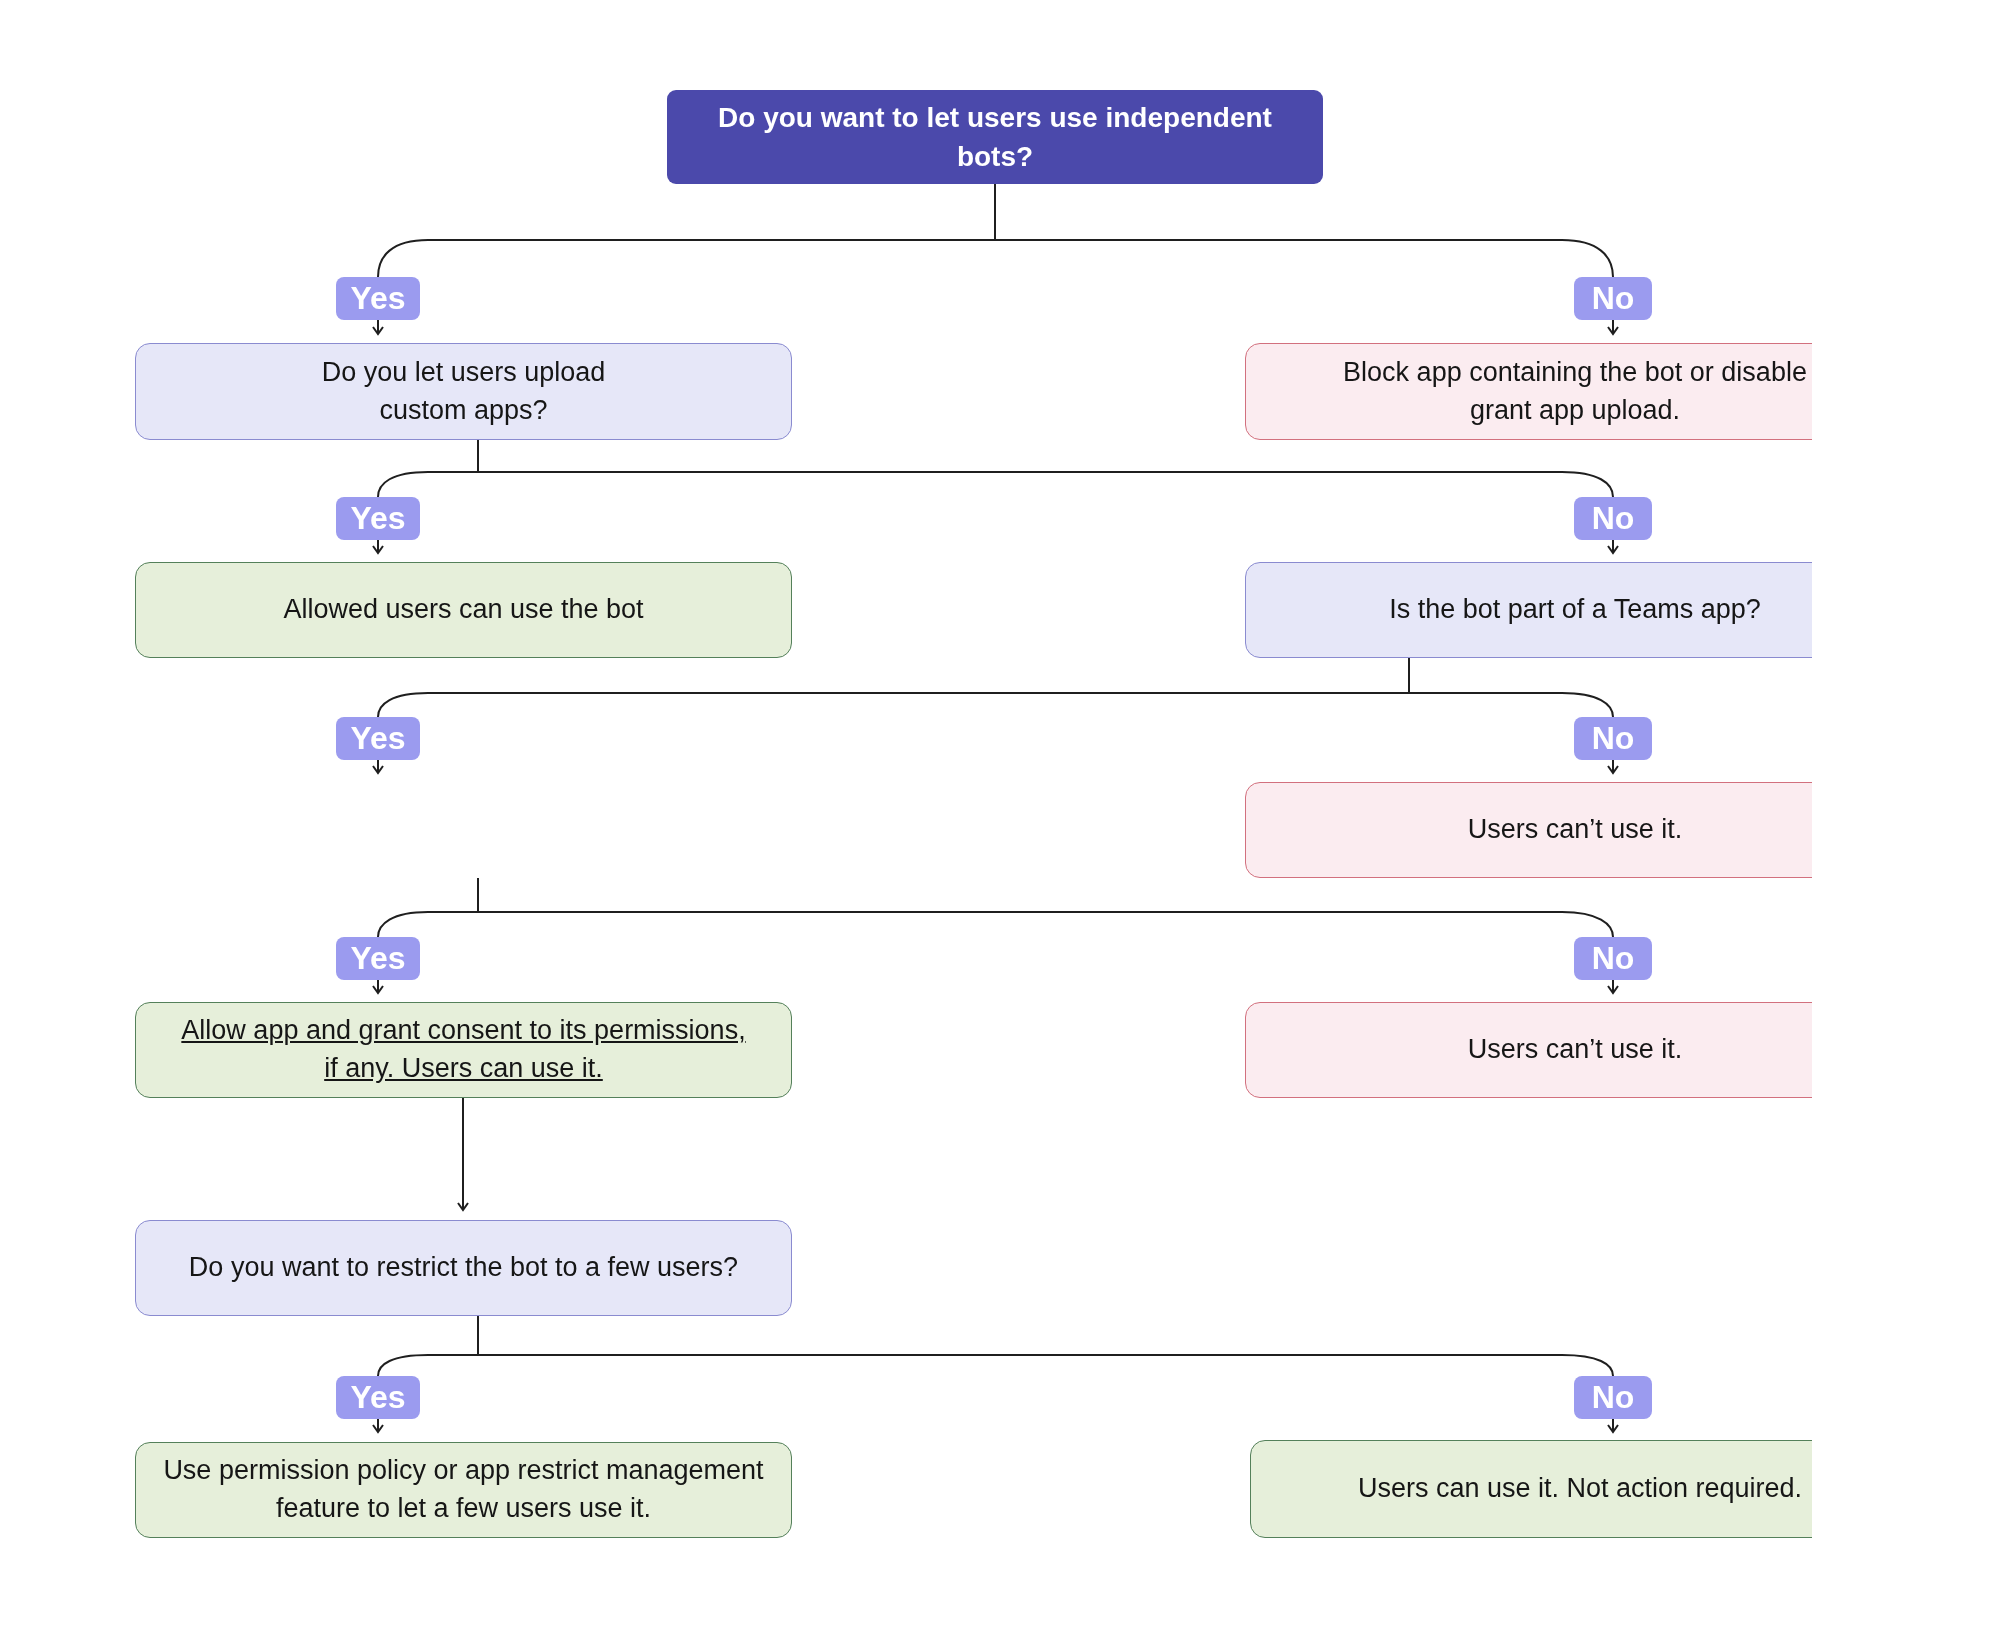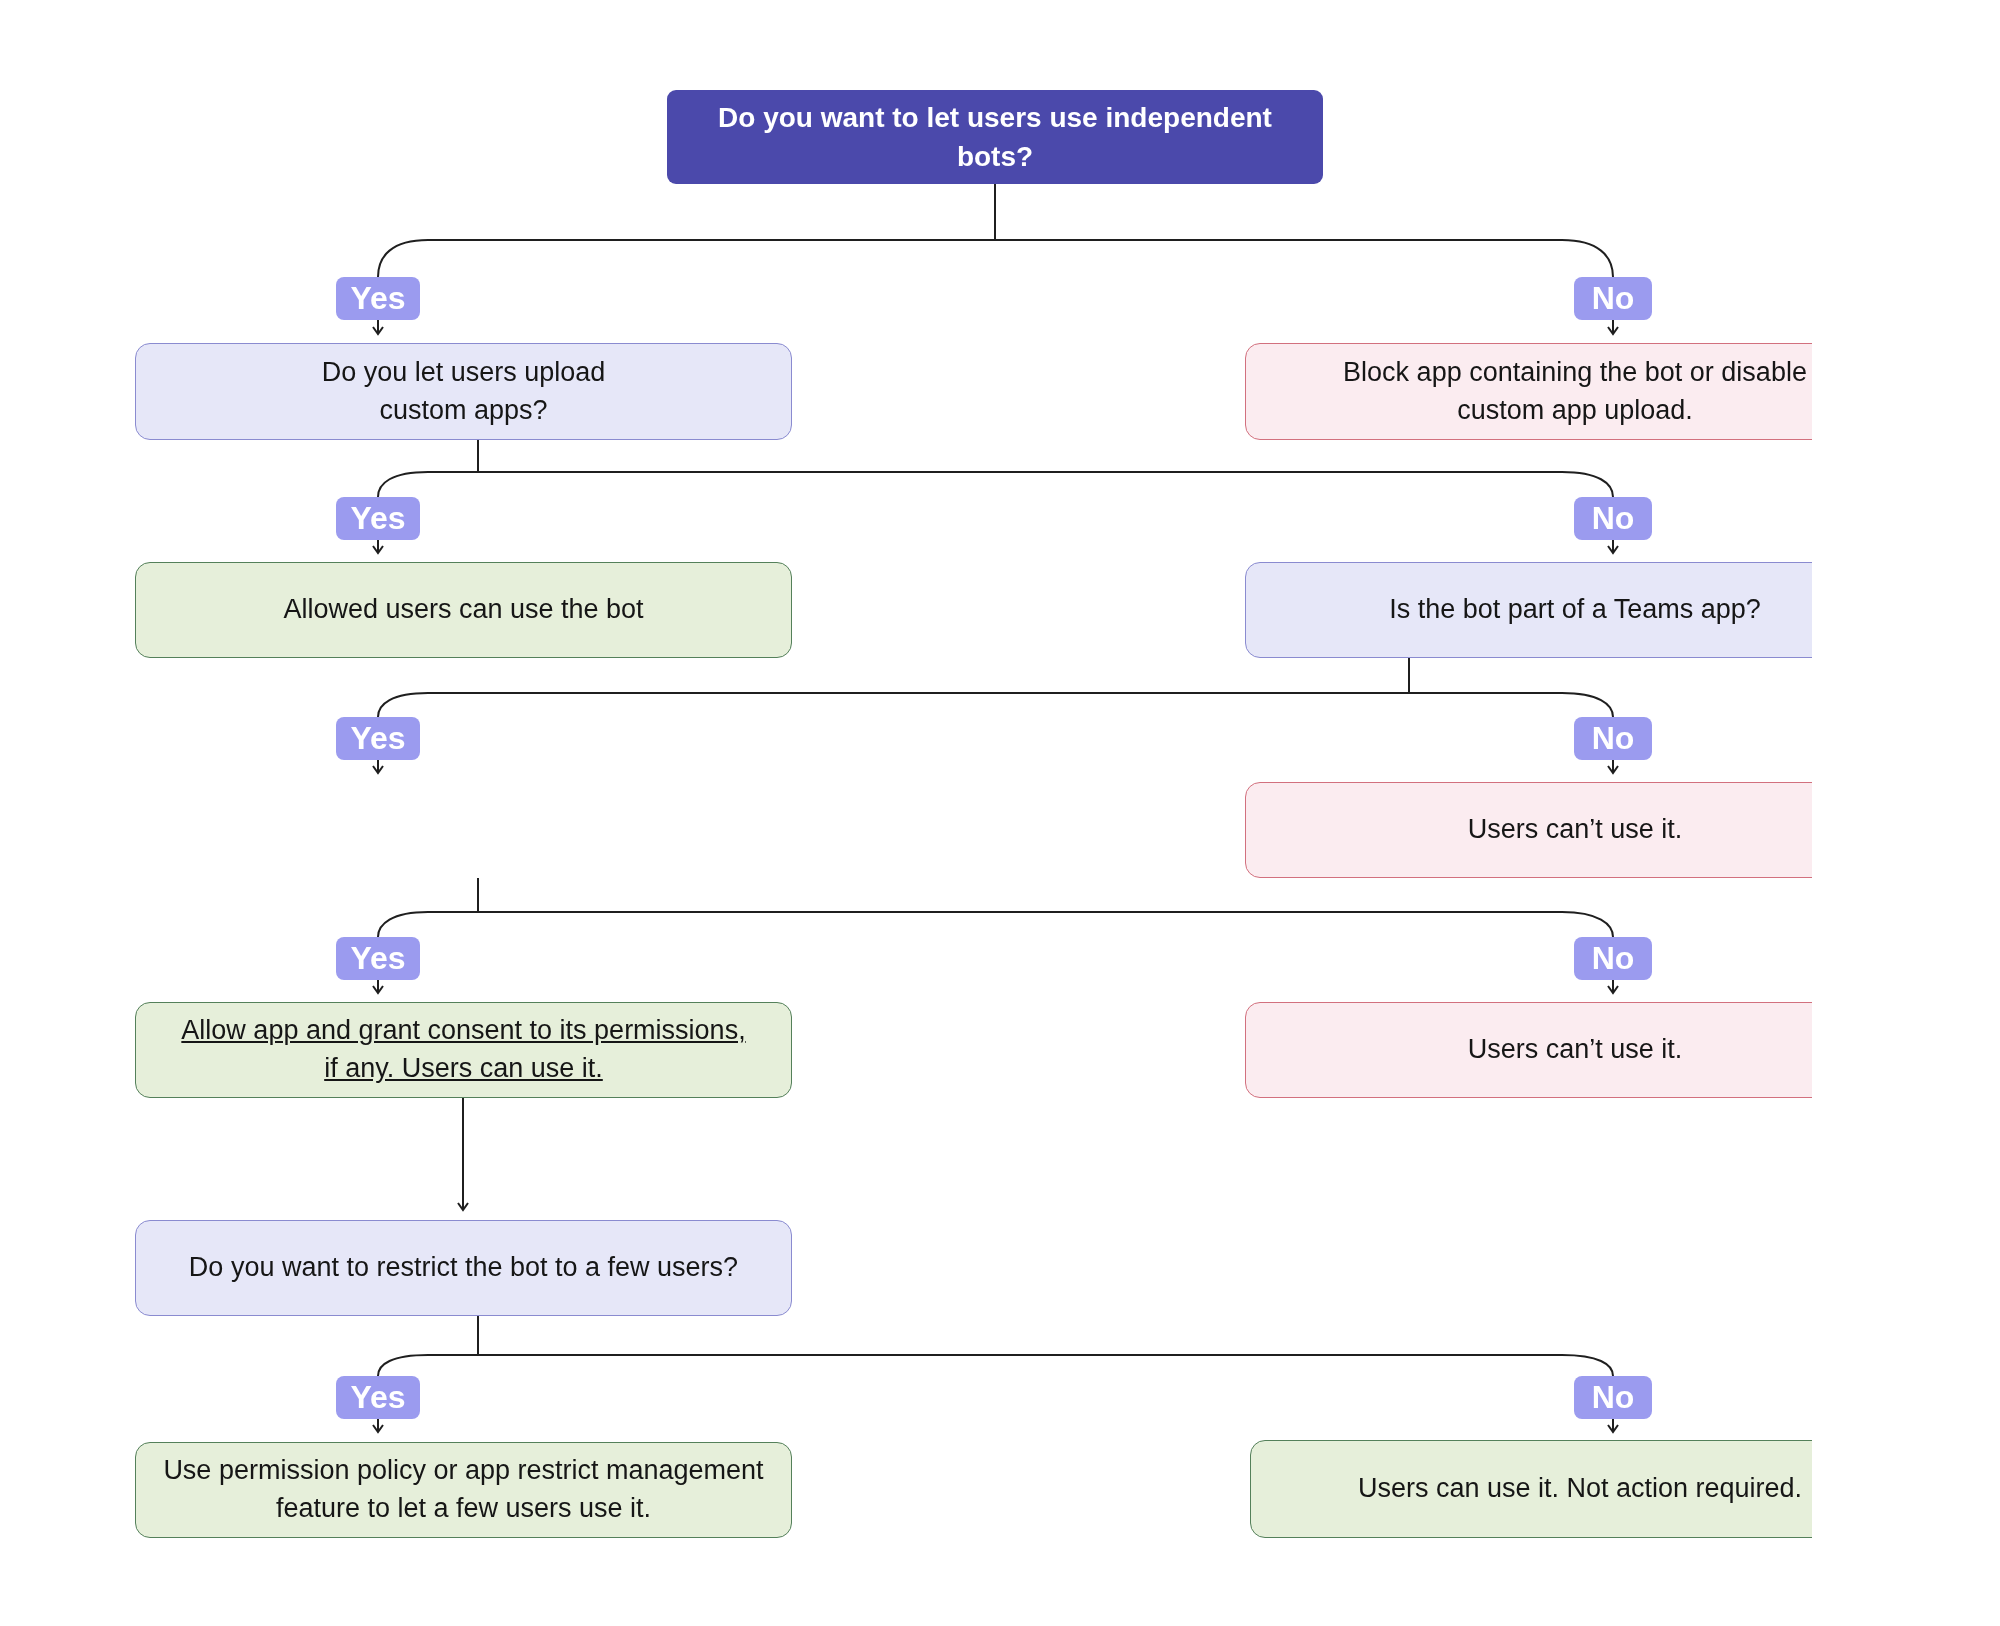--- a/index.html
+++ b/index.html
@@ -94,21 +94,21 @@
   </svg>
 
   <div class="node root" style="left:667px;top:90px;width:656px;height:94px;">Do you want to let users use independent bots?</div>
 
   <div class="badge yes" style="top:277px;">Yes</div>
   <div class="badge no" style="top:277px;">No</div>
 
   <div class="node question" style="left:135px;top:343px;width:657px;height:97px;">Do you let users upload
 custom apps?</div>
   <div class="node bad" style="left:1245px;top:343px;width:660px;height:97px;">Block app containing the bot or disable
-custom app upload.</div>
+grant app upload.</div>
 
   <div class="badge yes" style="top:497px;">Yes</div>
   <div class="badge no" style="top:497px;">No</div>
 
   <div class="node question" style="left:1245px;top:562px;width:660px;height:96px;">Is the bot part of a Teams app?</div>
   <div class="node good" style="left:135px;top:562px;width:657px;height:96px;">Allowed users can use the bot</div>
 
   <div class="badge yes" style="top:717px;">Yes</div>
   <div class="badge no" style="top:717px;">No</div>
 

